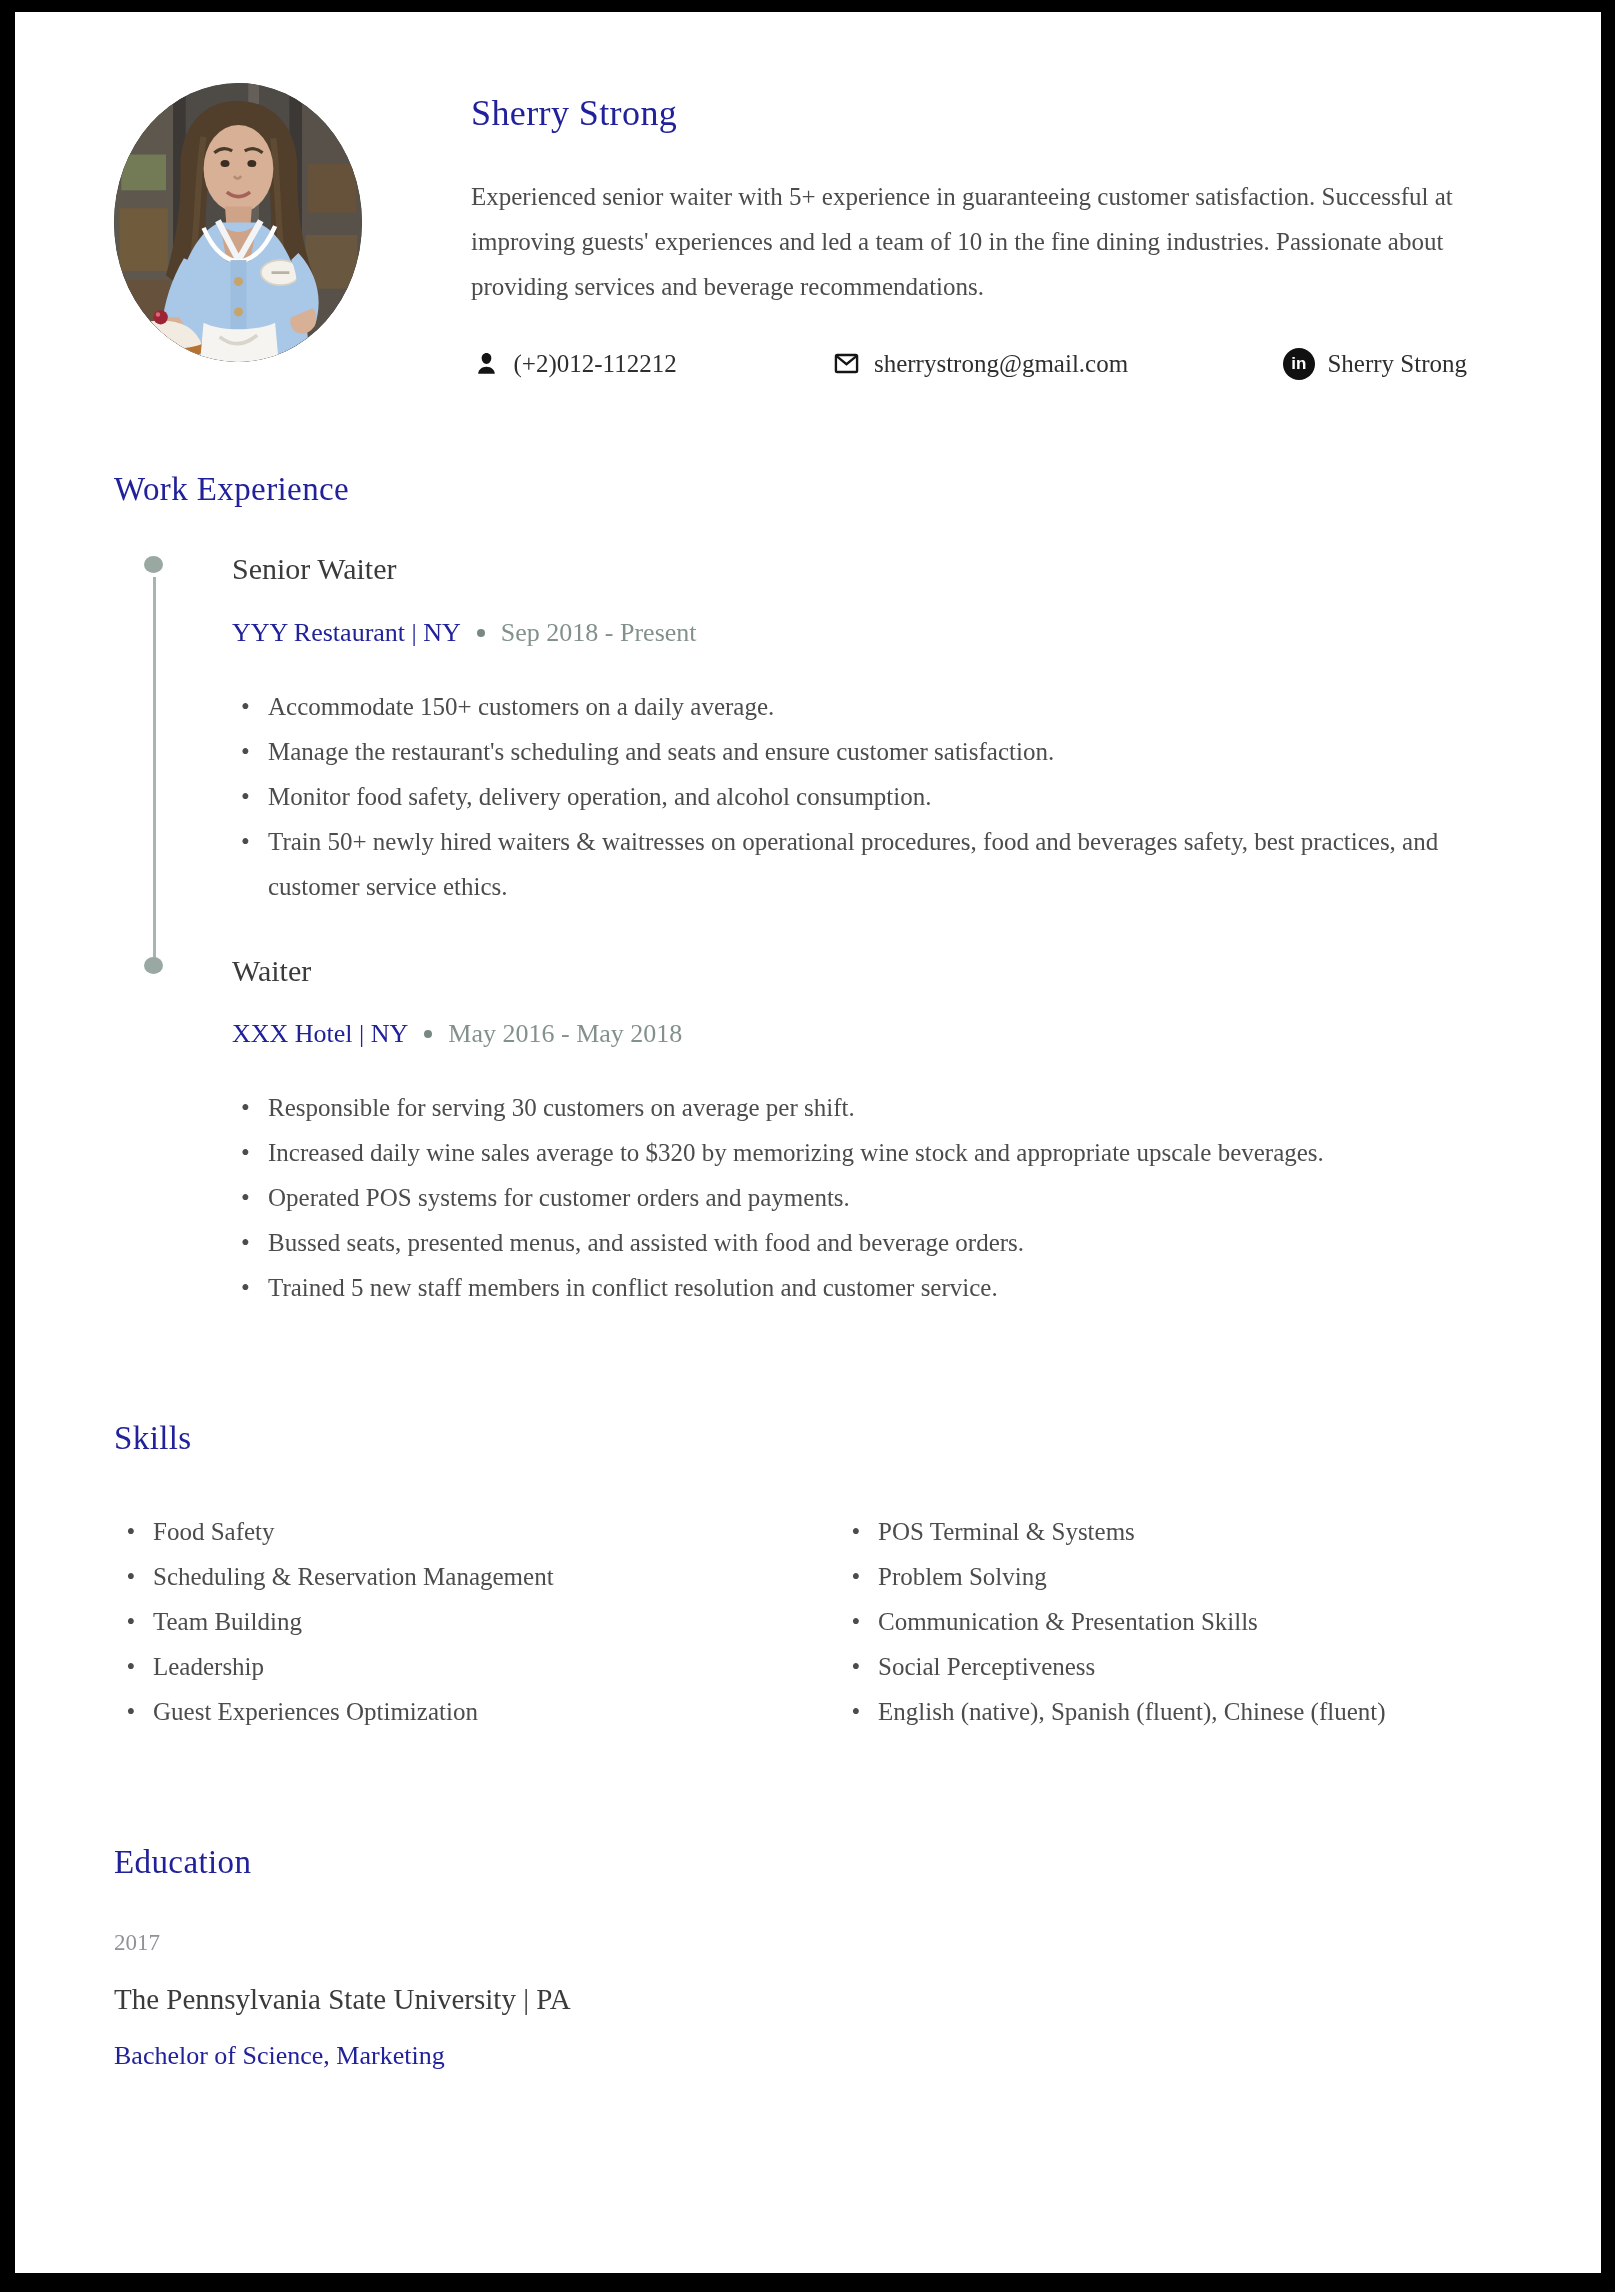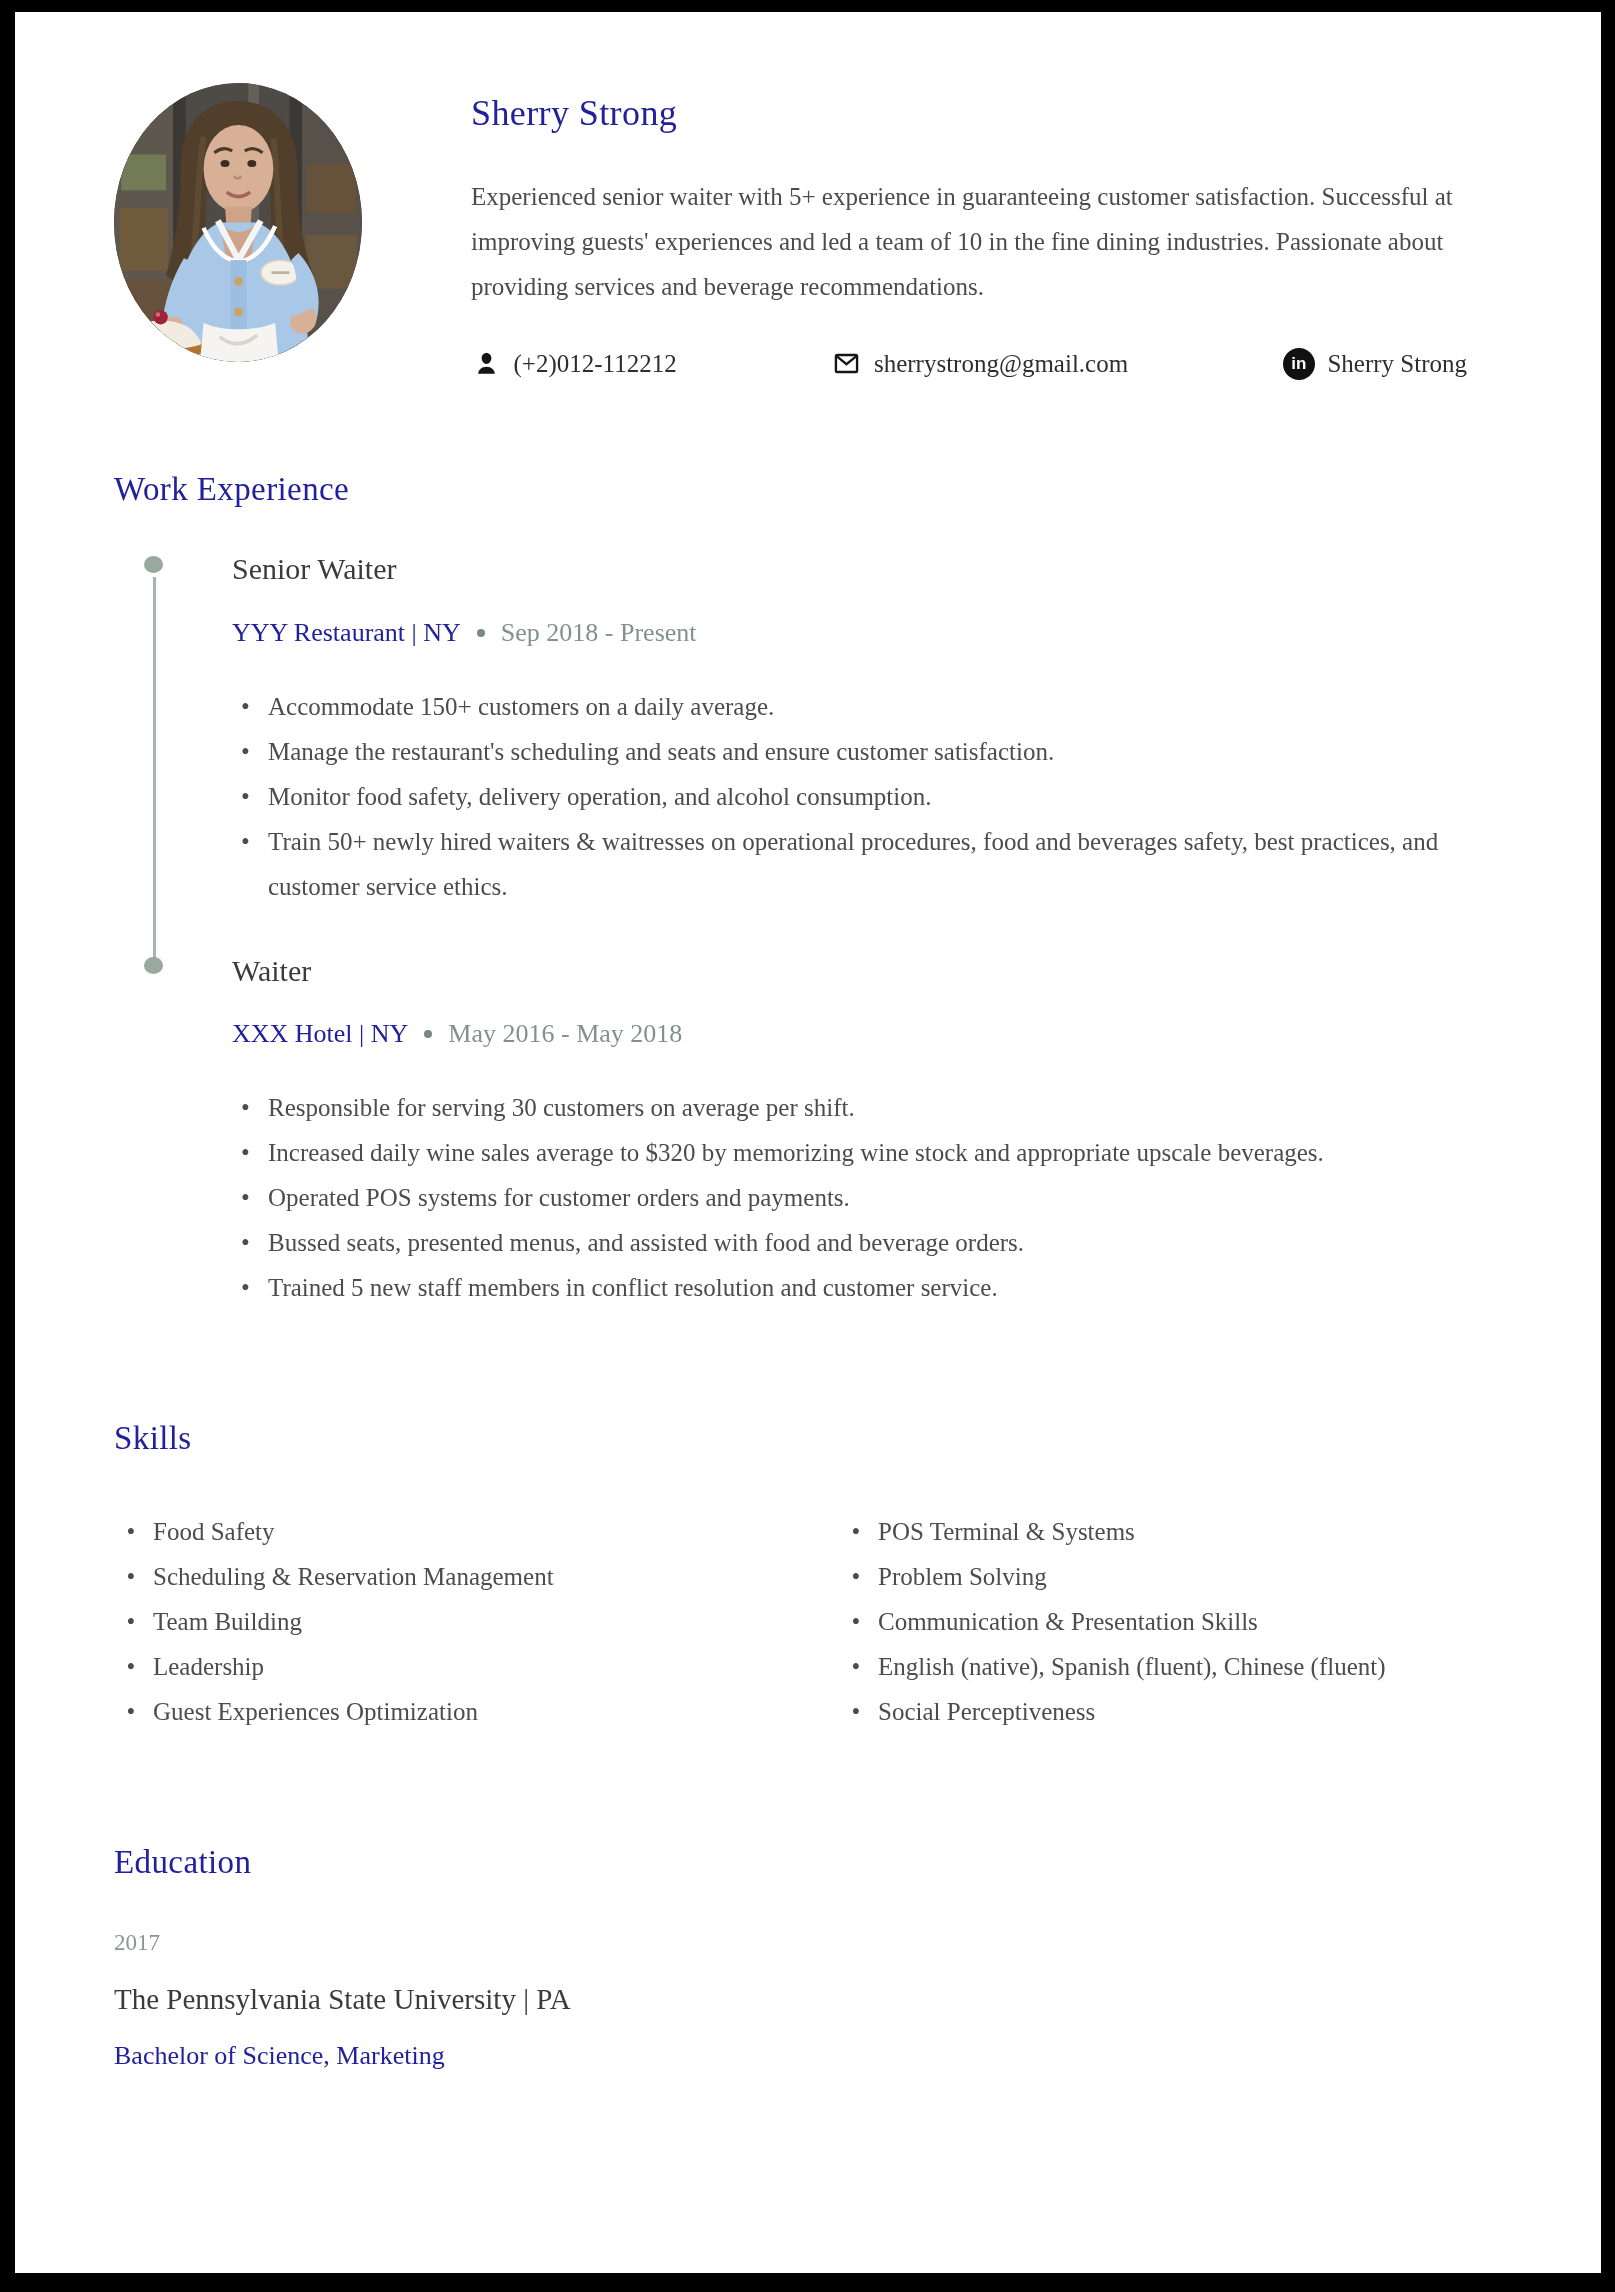--- a/index.html
+++ b/index.html
@@ -243,22 +243,22 @@
           <li>Food Safety</li>
           <li>Scheduling &amp; Reservation Management</li>
           <li>Team Building</li>
           <li>Leadership</li>
           <li>Guest Experiences Optimization</li>
         </ul>
       <ul class="right-col">
           <li>POS Terminal &amp; Systems</li>
           <li>Problem Solving</li>
           <li>Communication &amp; Presentation Skills</li>
+          <li>Social Perceptiveness</li>
           <li>English (native), Spanish (fluent), Chinese (fluent)</li>
-          <li>Social Perceptiveness</li>
         </ul>
     </div>
   </section>
 
   <section class="education">
     <h2 class="section-heading">Education</h2>
     <p class="edu-year">2017</p>
     <p class="edu-school">The Pennsylvania State University | PA</p>
     <p class="edu-degree">Bachelor of Science, Marketing</p>
   </section>

